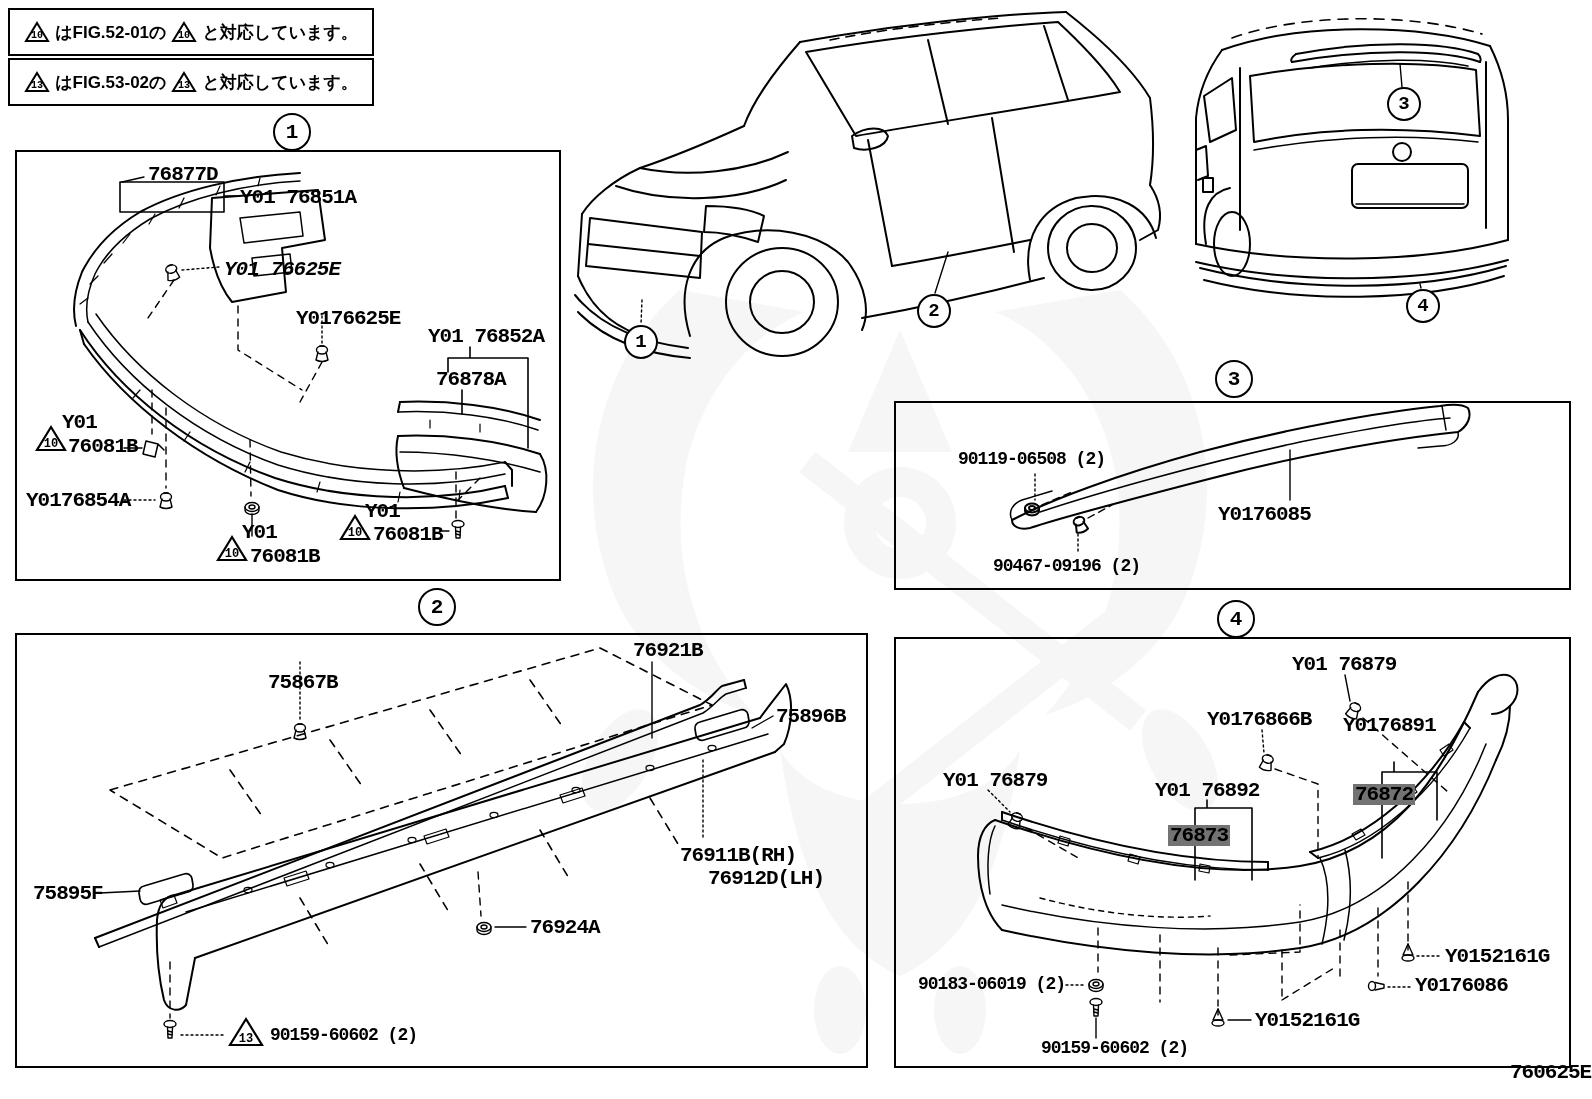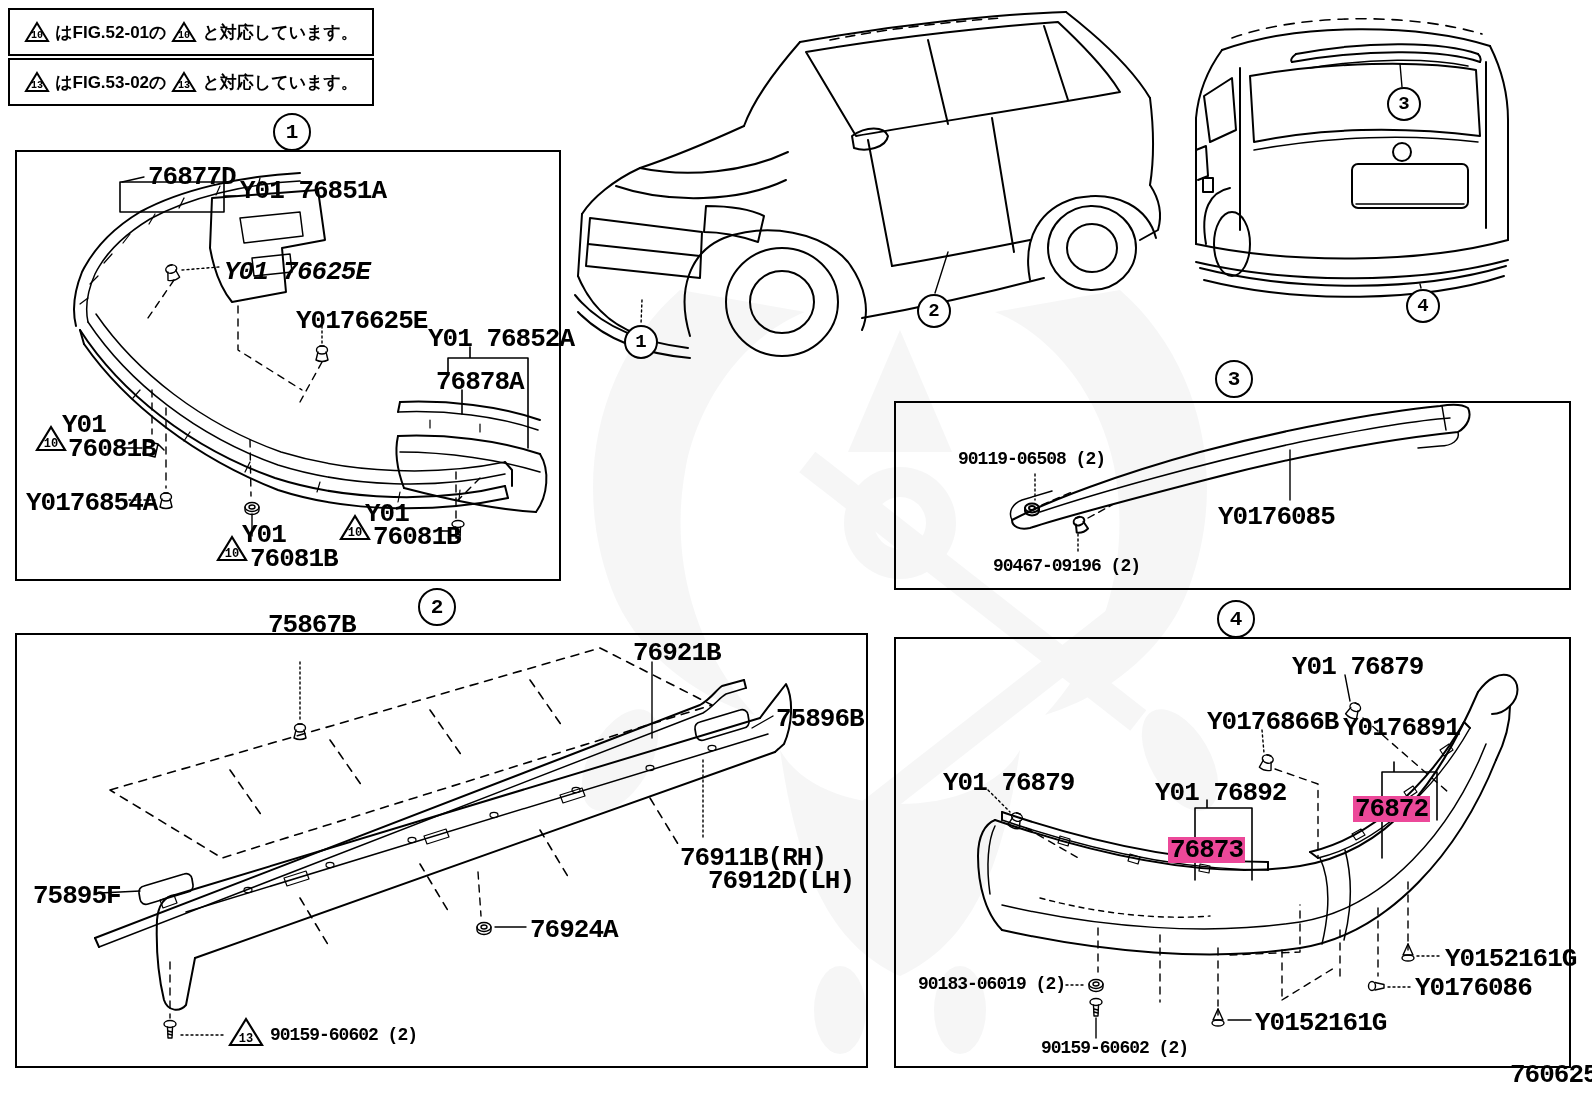--- a/index.html
+++ b/index.html
@@ -3,23 +3,23 @@
 <meta charset="utf-8">
 <style>
   html,body{margin:0;padding:0;background:#fff;}
   .stage{position:relative;width:1592px;height:1099px;background:#ffffff;overflow:hidden;
          font-family:"Liberation Sans",sans-serif;color:#000;}
   #art{position:absolute;left:0;top:0;z-index:1;}
   .panelbox{position:absolute;border:2px solid #000;z-index:2;}
   .notebox{position:absolute;border:2px solid #000;z-index:3;display:flex;align-items:center;
            justify-content:center;gap:5px;font-weight:bold;font-size:17px;background:#fff;}
   .lbl{position:absolute;z-index:4;font-family:"Liberation Mono",monospace;font-weight:bold;
-       font-size:26px;letter-spacing:-1px;white-space:nowrap;line-height:1;}
+       font-size:21px;letter-spacing:-1px;white-space:nowrap;line-height:1;}
   .lbl.sm{font-size:18px;}
-  .lbl.bg{background:#ec4899;padding:0 2px;margin-top:12px;}
+  .lbl.bg{background:#737373;padding:0 2px;}
   .circ{position:absolute;z-index:4;width:34px;height:34px;border:2.5px solid #000;border-radius:50%;
         display:flex;align-items:center;justify-content:center;background:#fff;
         font-family:"Liberation Mono",monospace;font-weight:bold;font-size:21px;}
   .circ.sm{width:30px;height:30px;font-size:19px;border-width:2px;}
   .tri{position:absolute;z-index:4;}
   .tri path{fill:none;stroke:#000;stroke-width:2.2px;}
   .tri text, .ntri text{font-family:"Liberation Mono",monospace;font-weight:bold;fill:#000;text-anchor:middle;}
   .tri text{font-size:12px;}
   .ntri{display:inline-block;vertical-align:middle;}
   .ntri path{fill:none;stroke:#000;stroke-width:2px;}
@@ -384,21 +384,21 @@
   <div class="circ" style="left:418px;top:588px;">2</div>
   <div class="circ" style="left:1215px;top:360px;">3</div>
   <div class="circ" style="left:1217px;top:600px;">4</div>
 
   <div class="circ sm" style="left:624px;top:325px;">1</div>
   <div class="circ sm" style="left:917px;top:294px;">2</div>
   <div class="circ sm" style="left:1387px;top:87px;">3</div>
   <div class="circ sm" style="left:1406px;top:289px;">4</div>
 
   <div class="lbl" style="left:148px;top:164px;">76877D</div>
-  <div class="lbl" style="left:240px;top:178px;">Y01 76851A</div>
+  <div class="lbl" style="left:240px;top:187px;">Y01 76851A</div>
   <div class="lbl" style="left:224px;top:259px;font-style:italic;">Y01 76625E</div>
   <div class="lbl" style="left:296px;top:296px;margin-top:12px;">Y0176625E</div>
   <div class="lbl" style="left:428px;top:326px;">Y01 76852A</div>
   <div class="lbl" style="left:436px;top:369px;">76878A</div>
   <div class="lbl" style="left:62px;top:412px;">Y01</div>
   <div class="lbl" style="left:68px;top:436px;">76081B</div>
   <svg class="tri" style="left:35px;top:424px;" width="32" height="29">
       <path d="M16,3 L30,26 L2,26 Z"></path>
       <text x="16" y="23">10</text>
     </svg>
@@ -410,21 +410,21 @@
       <text x="16" y="23">10</text>
     </svg>
   <div class="lbl" style="left:365px;top:501px;">Y01</div>
   <div class="lbl" style="left:373px;top:524px;">76081B</div>
   <svg class="tri" style="left:339px;top:513px;" width="32" height="29">
       <path d="M16,3 L30,26 L2,26 Z"></path>
       <text x="16" y="23">10</text>
     </svg>
 
   <div class="lbl" style="left:633px;top:640px;">76921B</div>
-  <div class="lbl" style="left:268px;top:612px;">75867B</div>
+  <div class="lbl" style="left:268px;top:672px;">75867B</div>
   <div class="lbl" style="left:776px;top:706px;text-align:center;">75896B</div>
   <div class="lbl" style="left:33px;top:883px;">75895F</div>
   <div class="lbl" style="left:680px;top:845px;">76911B(RH)</div>
   <div class="lbl" style="left:680px;top:868px;margin-left:28px;">76912D(LH)</div>
   <div class="lbl" style="left:530px;top:917px;font-family:Liberation Mono, monospace;">76924A</div>
   <svg class="tri" style="left:228px;top:1016px;" width="36" height="32">
       <path d="M18,3 L34,29 L2,29 Z"></path>
       <text x="18" y="26">13</text>
     </svg>
   <div class="lbl sm" style="left:270px;top:1026px;">90159-60602 (2)</div>

